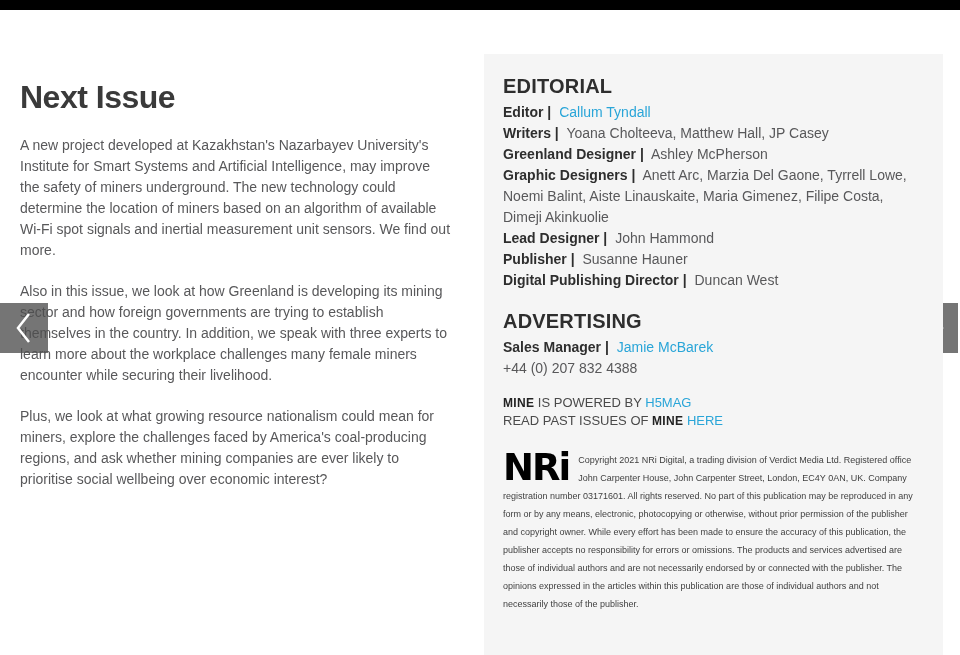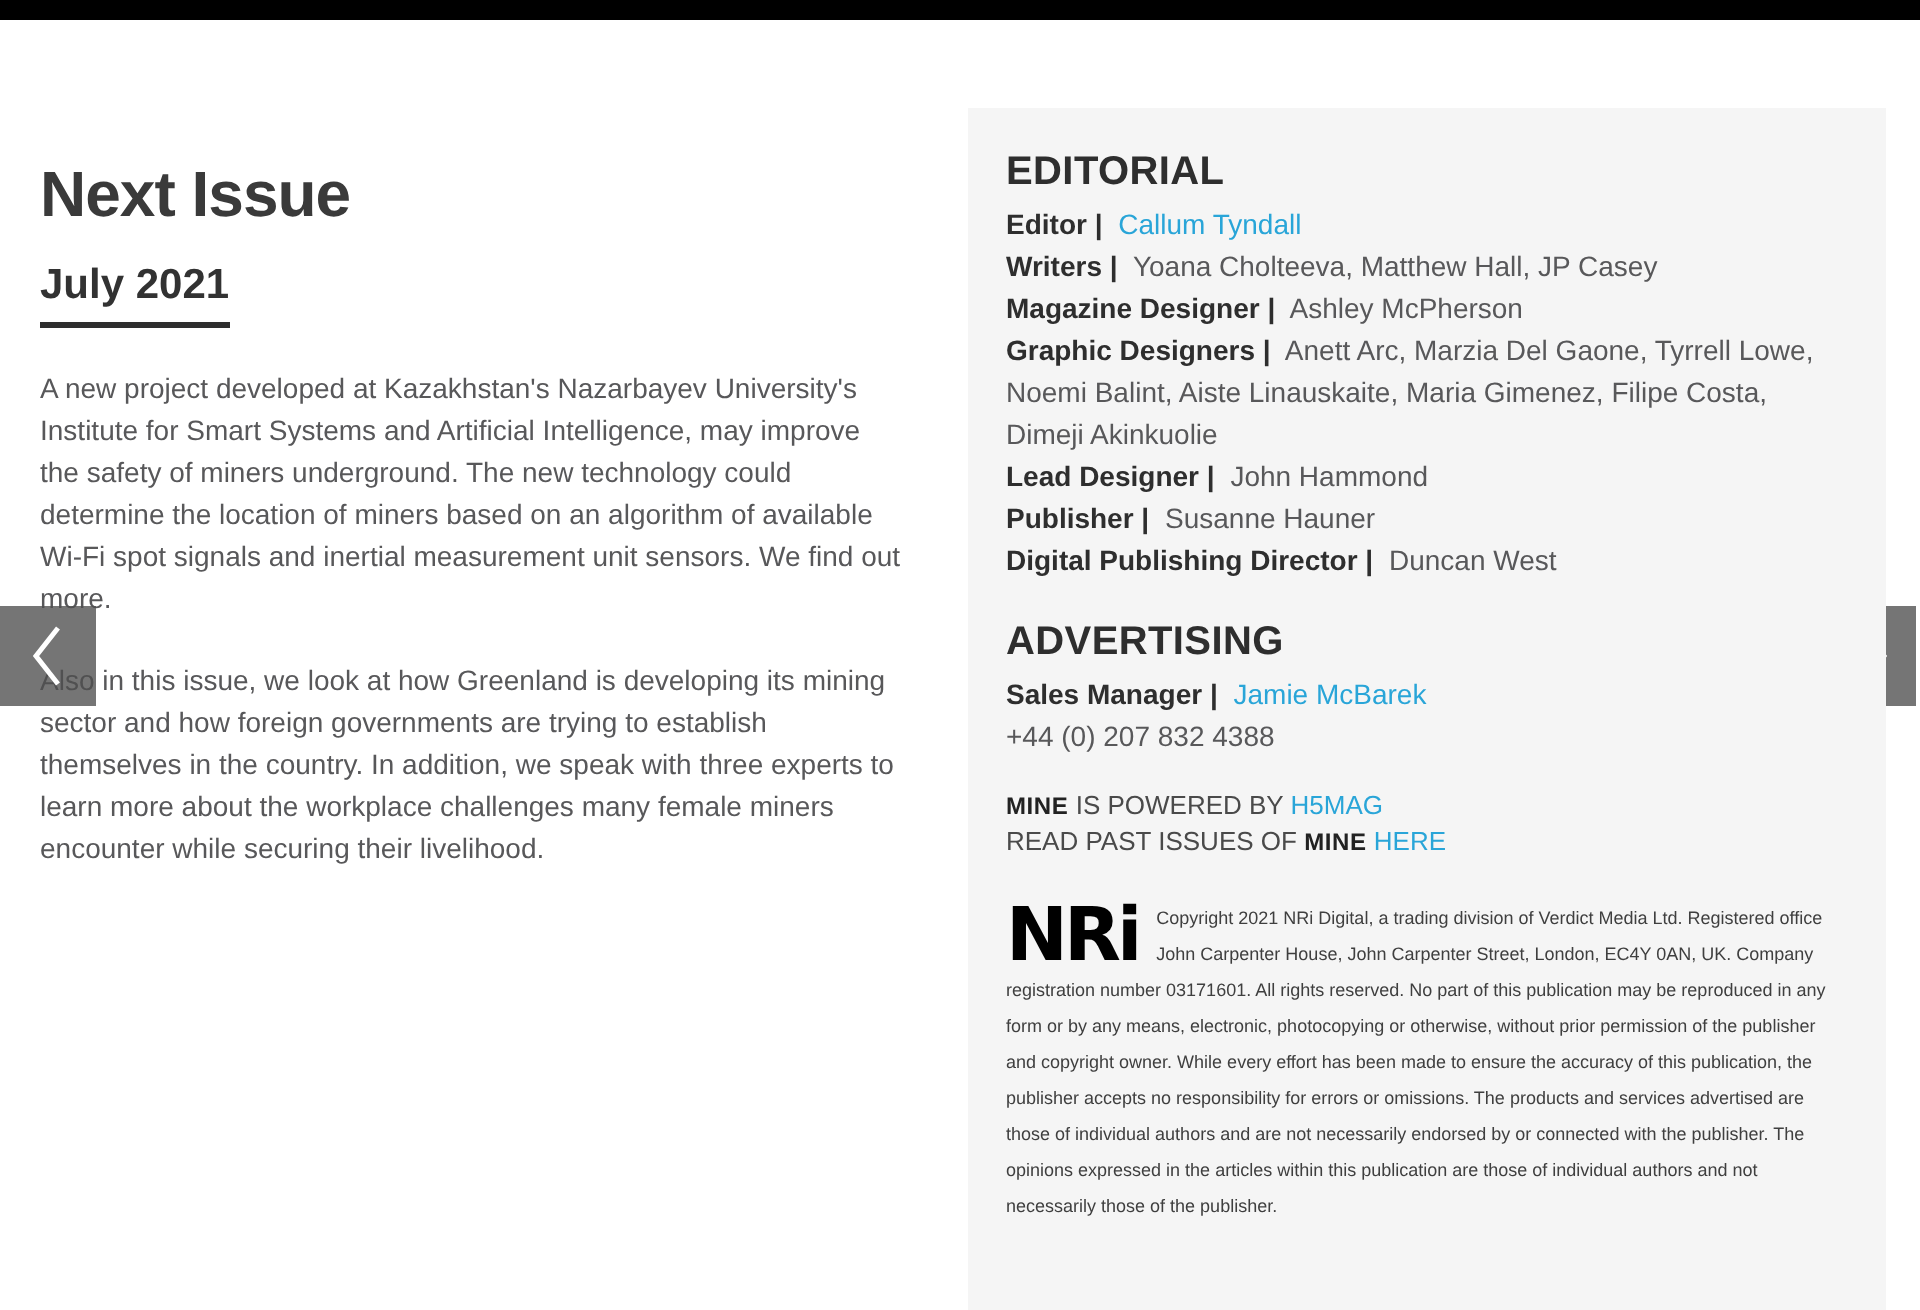--- a/index.html
+++ b/index.html
@@ -80,25 +80,23 @@
     font-size: 9px; line-height: 10.8px; color: #3f3f3f;
   }
 </style>
 </head>
 <body>
 
 <div class="topbar"></div>
 
 <div class="left-col">
   <div class="page-title">Next Issue</div>
-  <div>
-    <span class="issue-date">July 2021</span>
-  </div>
   <p>A new project developed at Kazakhstan's Nazarbayev University's Institute for Smart Systems and Artificial Intelligence, may improve the safety of miners underground. The new technology could determine the location of miners based on an algorithm of available Wi-Fi spot signals and inertial measurement unit sensors. We find out more.</p>
   <p>Also in this issue, we look at how Greenland is developing its mining sector and how foreign governments are trying to establish themselves in the country. In addition, we speak with three experts to learn more about the workplace challenges many female miners encounter while securing their livelihood.</p>
+  <p>Plus, we look at what growing resource nationalism could mean for miners, explore the challenges faced by America's coal-producing regions, and ask whether mining companies are ever likely to prioritise social wellbeing over economic interest?</p>
 </div>
 
 <button class="nav-arrow nav-prev">
   <span>
     <svg width="22" height="34" viewBox="0 0 22 34">
       <polyline points="16,3 5,17 16,31" fill="none" stroke="#ffffff" stroke-width="2.5"></polyline>
     </svg>
   </span>
 </button>
 
@@ -118,21 +116,21 @@
     <span class="lbl">Editor |</span>
     <a class="link">Callum Tyndall</a>
   </div>
 
   <div class="credit-row">
     <span class="lbl">Writers |</span>
     <span>Yoana Cholteeva, Matthew Hall, JP Casey</span>
   </div>
 
   <div class="credit-row">
-    <span class="lbl">Magazine Designer |</span>
+    <span class="lbl">Greenland Designer |</span>
     <span>Ashley McPherson</span>
   </div>
 
   <div class="credit-row">
     <span class="lbl">Graphic Designers |</span>
     <span>Anett Arc, Marzia Del Gaone, Tyrrell Lowe, Noemi Balint, Aiste Linauskaite, Maria Gimenez, Filipe Costa, Dimeji Akinkuolie</span>
   </div>
 
   <div class="credit-row">
     <span class="lbl">Lead Designer |</span>

